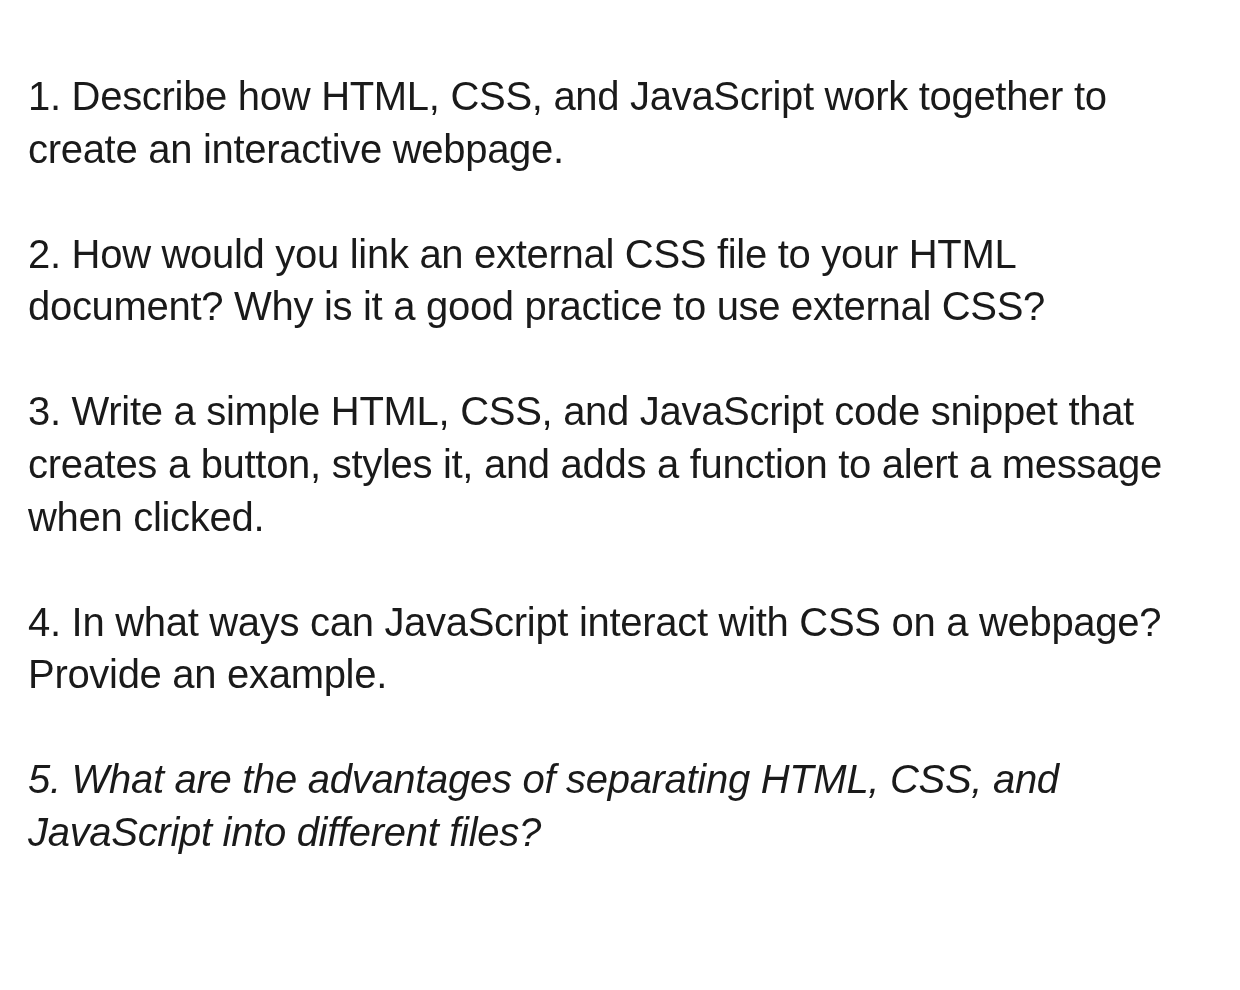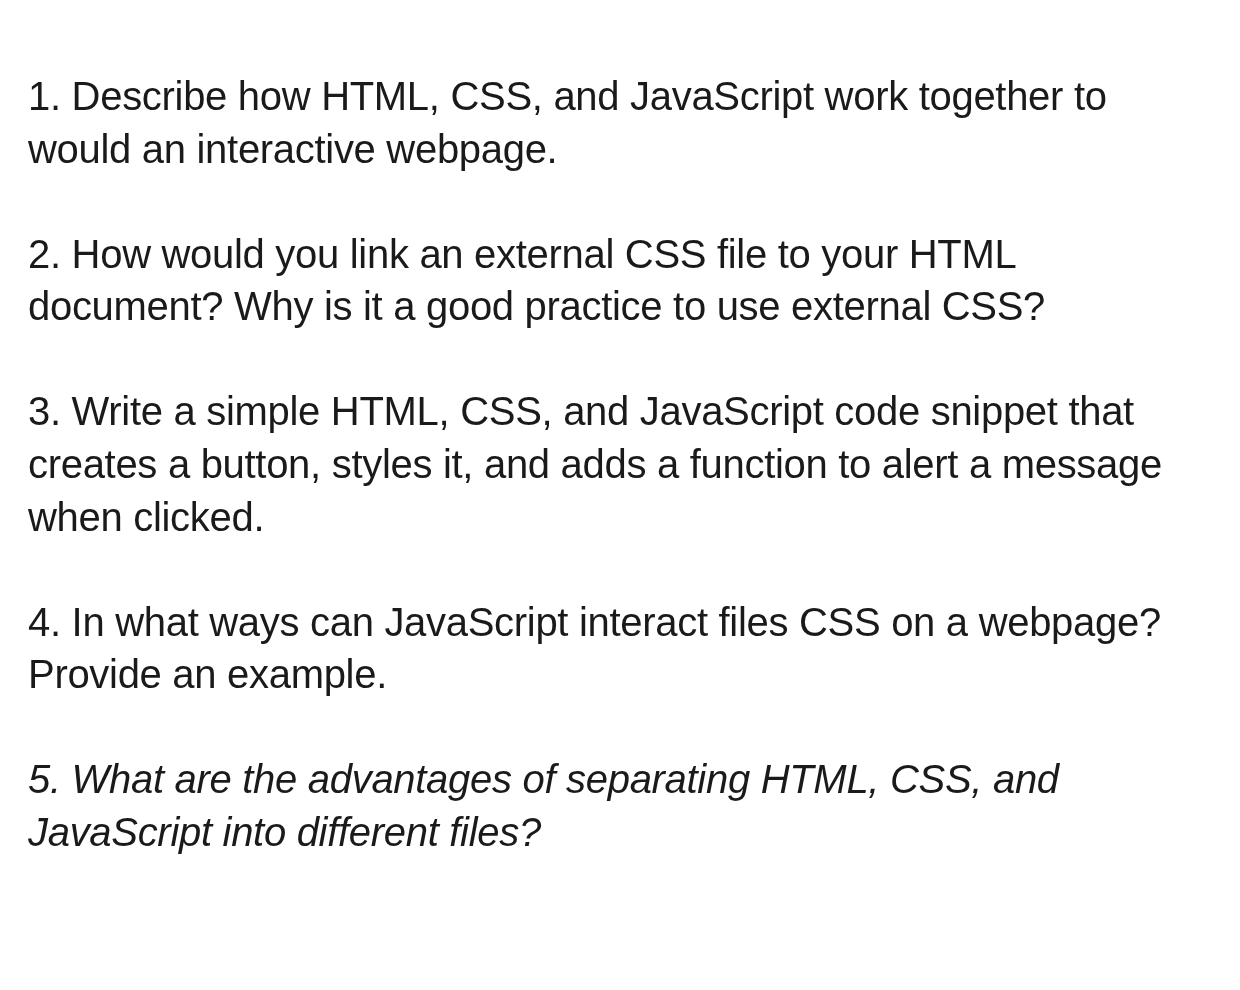--- a/index.html
+++ b/index.html
@@ -26,34 +26,34 @@
     .question:last-child {
       margin-bottom: 0;
       font-style: italic;
     }
   </style>
 </head>
 <body>
 
 <div class="question">
   <span>1.</span>
-  <span>Describe how HTML, CSS, and JavaScript work together to would an interactive webpage.</span>
+  <span>Describe how HTML, CSS, and JavaScript work together to create an interactive webpage.</span>
 </div>
 
 <div class="question">
   <span>2.</span>
   <span>How would you link an external CSS file to your HTML document? Why is it a good practice to use external CSS?</span>
 </div>
 
 <div class="question">
   <span>3.</span>
   <span>Write a simple HTML, CSS, and JavaScript code snippet that creates a button, styles it, and adds a function to alert a message when clicked.</span>
 </div>
 
 <div class="question">
   <span>4.</span>
-  <span>In what ways can JavaScript interact files CSS on a webpage? Provide an example.</span>
+  <span>In what ways can JavaScript interact with CSS on a webpage? Provide an example.</span>
 </div>
 
 <div class="question">
   <span>5.</span>
   <span>What are the advantages of separating HTML, CSS, and JavaScript into different files?</span>
 </div>
 
 </body></html>

